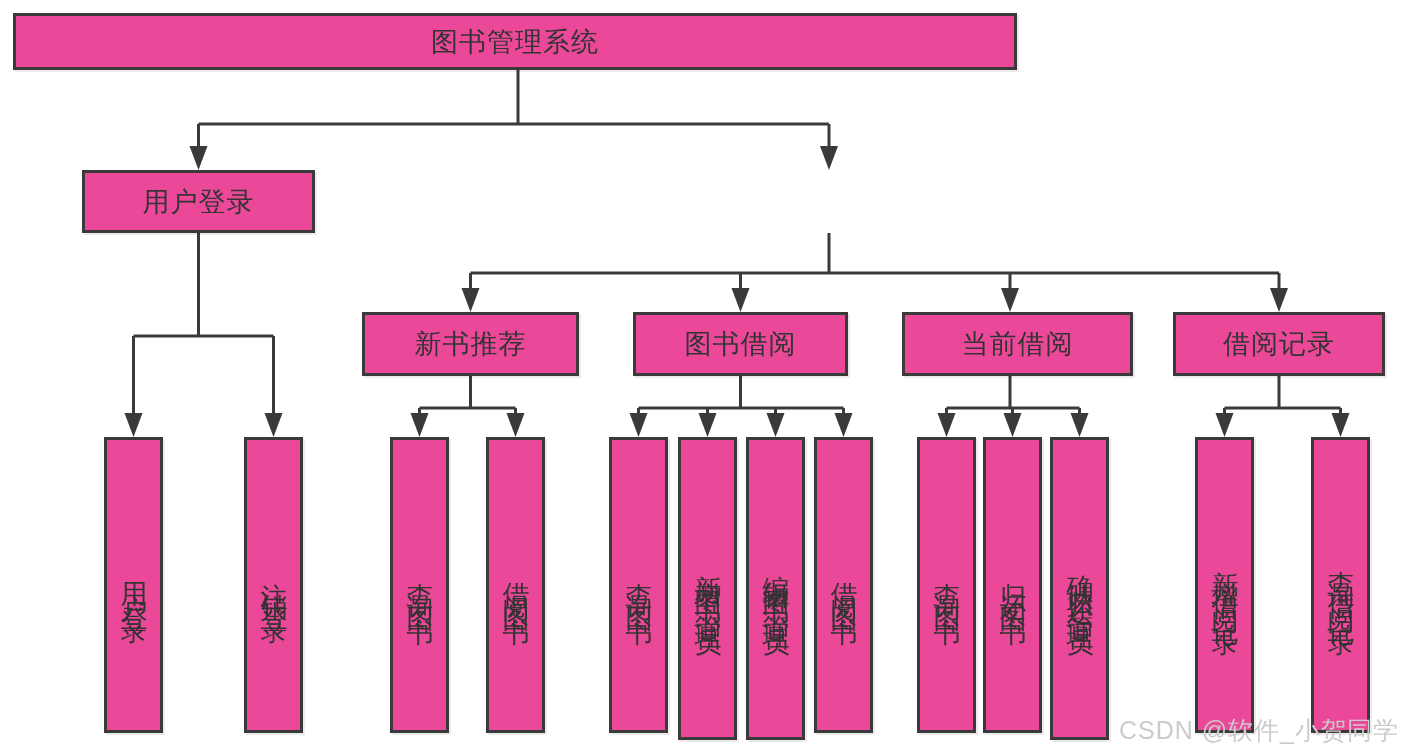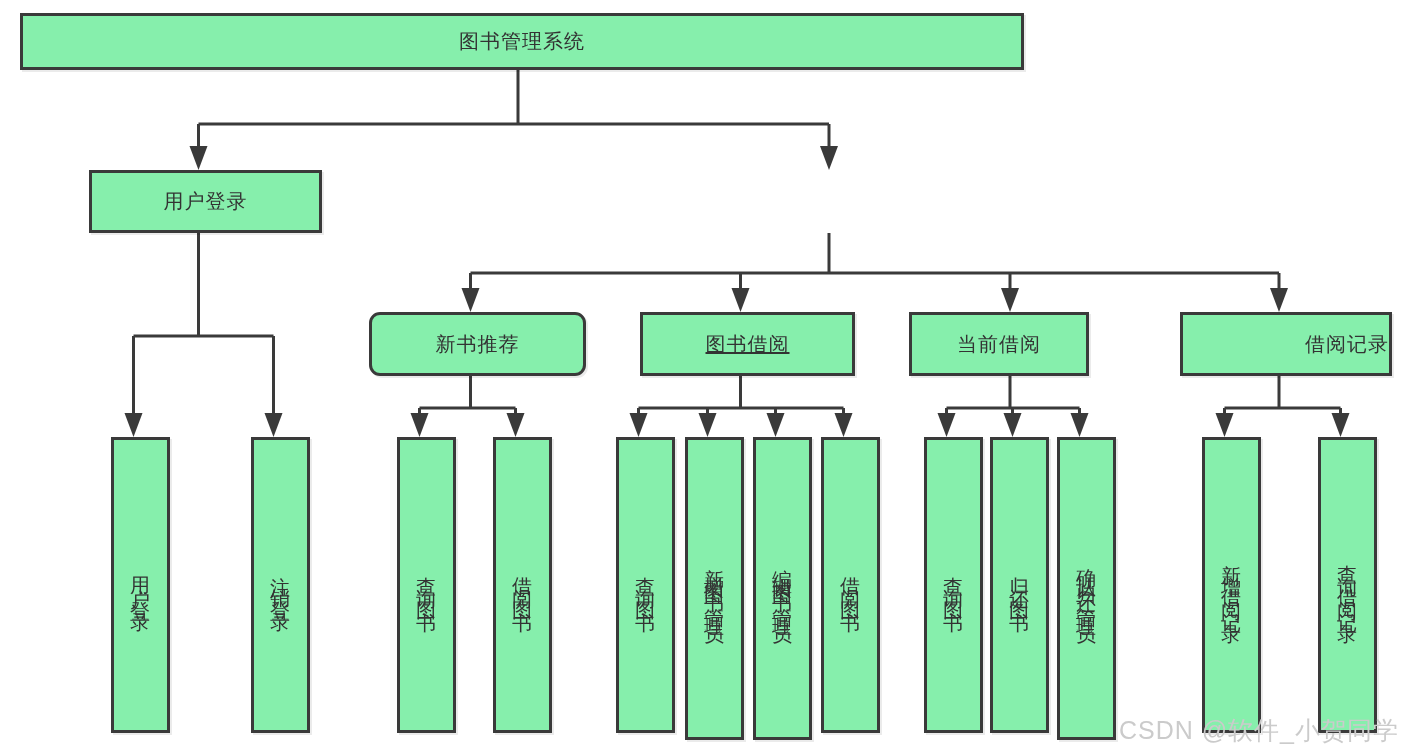--- a/index.html
+++ b/index.html
@@ -8,27 +8,26 @@
     width:1405px;height:747px;
     background:#ffffff;
     font-family:"Liberation Sans","DejaVu Sans",sans-serif;
     overflow:hidden;
   }
   .connectors{position:absolute;left:0;top:0;z-index:1;}
   .box{
     position:absolute;
     box-sizing:border-box;
     border:3px solid #3a3a3a;
-    background:#86efac;
+    background:#ec4899;
     display:flex;align-items:center;justify-content:center;
     color:#333333;
-    font-size:20px;
+    font-size:27px;
     z-index:2;
     box-shadow:2px 2px 0 rgba(0,0,0,0.08);
-    margin-left:7px;
   }
   .hlabel{letter-spacing:1px;white-space:nowrap;}
   .vtext{
     writing-mode:vertical-rl;
     text-orientation:mixed;
     letter-spacing:12px;
     line-height:1;
     white-space:nowrap;
   }
   .vtext.long{letter-spacing:8px;}
@@ -81,30 +80,30 @@
   </svg>
 
   <div class="box" style="left:13px;top:13px;width:1004px;height:57px;">
     <span class="hlabel">图书管理系统</span>
   </div>
 
   <div class="box" style="left:82px;top:170px;width:233px;height:63px;">
     <span class="hlabel">用户登录</span>
   </div>
 
-  <div class="box" style="left:362px;top:312px;width:217px;height:64px;border-radius:11px;">
+  <div class="box" style="left:362px;top:312px;width:217px;height:64px;">
     <span class="hlabel">新书推荐</span>
   </div>
-  <div class="box" style="left:633px;top:312px;width:215px;height:64px;text-decoration:underline;">
+  <div class="box" style="left:633px;top:312px;width:215px;height:64px;">
     <span class="hlabel">图书借阅</span>
   </div>
-  <div class="box" style="left:902px;top:312px;width:180px;height:64px;">
+  <div class="box" style="left:902px;top:312px;width:231px;height:64px;">
     <span class="hlabel">当前借阅</span>
   </div>
-  <div class="box" style="left:1173px;top:312px;width:212px;height:64px;justify-content:flex-end;">
+  <div class="box" style="left:1173px;top:312px;width:212px;height:64px;">
     <span class="hlabel">借阅记录</span>
   </div>
 
   <div class="box" style="left:104px;top:437px;width:59px;height:296px;">
     <span class="vtext">用户登录</span>
   </div>
   <div class="box" style="left:244px;top:437px;width:59px;height:296px;">
     <span class="vtext">注销登录</span>
   </div>
 

